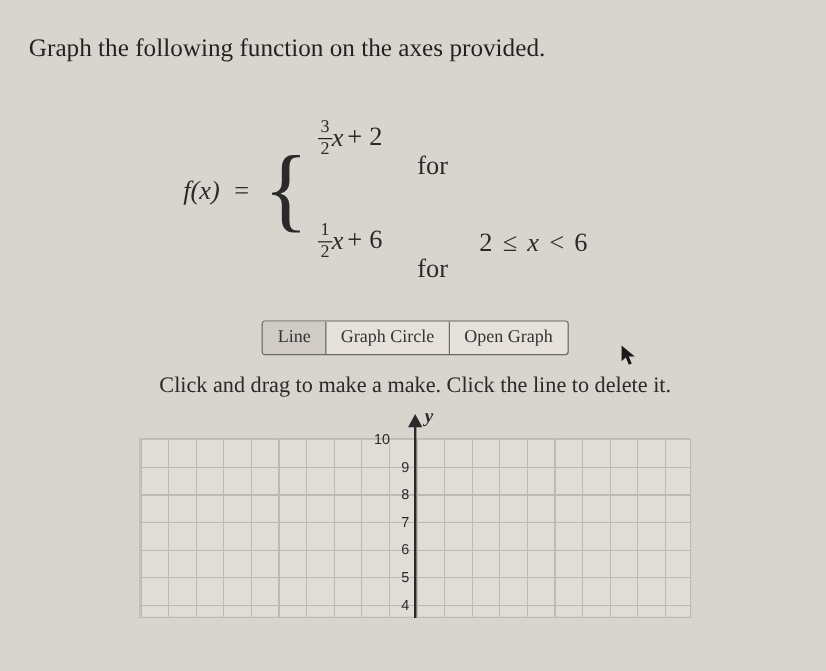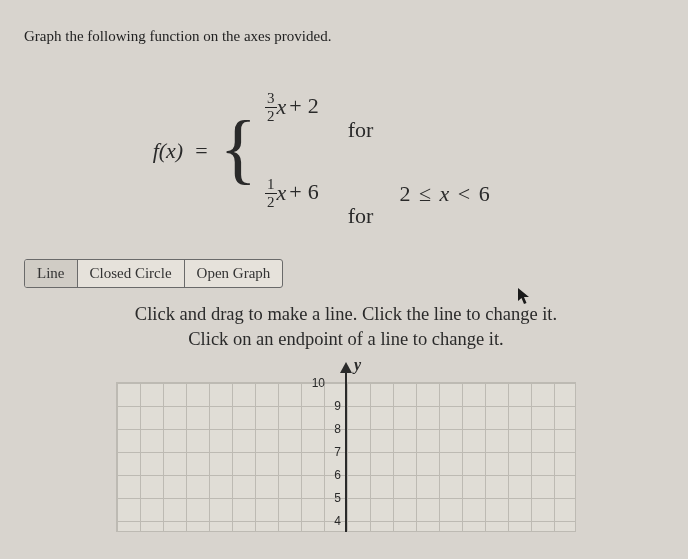--- a/index.html
+++ b/index.html
@@ -7,21 +7,21 @@
   body {
     font-family: Georgia, 'Times New Roman', serif;
     background: #d8d4ce;
     color: #2a2a2a;
     position: relative;
   }
   .page {
     padding: 28px 20px 0 24px;
   }
   .prompt {
-    font-size: 15px;
+    font-size: 21px;
     color: #222;
     margin-bottom: 28px;
   }
   .math-block {
     text-align: center;
     font-size: 22px;
     margin: 10px 0 30px 0;
     font-style: italic;
   }
   .math-wrap {
@@ -64,21 +64,21 @@
   .frac .num { border-bottom: 1.2px solid #222; padding: 0 2px 1px; }
   .frac .den { padding-top: 1px; }
   .expr { font-style: italic; }
   .expr .op, .cond .op { font-style: normal; padding: 0 3px; }
   .for { font-style: normal; padding: 0 4px; margin-top: 44px; }
   .cond { font-style: italic; min-width: 140px; }
   .cond .num-lit { font-style: normal; }
 
   .tool-row {
     display: flex;
-    justify-content: flex-start;
+    justify-content: center;
     margin: 4px 0 8px 0;
   }
   .tool-group {
     display: inline-flex;
     border: 1.4px solid #6a6a6a;
     border-radius: 3px;
     overflow: hidden;
     background: #e6e2db;
     font-family: Georgia, serif;
   }
@@ -195,28 +195,27 @@
             <span class="num-lit">6</span>
           </span>
         </span>
       </span>
     </span>
   </div>
 
   <div class="tool-row">
     <div class="tool-group">
       <div class="tool-btn active">Line</div>
-      <div class="tool-btn">Closed Circle</div>
+      <div class="tool-btn">Graph Circle</div>
       <div class="tool-btn">Open Graph</div>
     </div>
   </div>
 
   <div class="instructions">
-    <span>Click and drag to make a line. Click the line to change it.</span><br>
-    <span>Click on an endpoint of a line to change it.</span>
+    <span>Click and drag to make a make. Click the line to delete it.</span><br>
   </div>
 
   <div class="graph-area">
     <span class="y-label">y</span>
     <div class="grid"></div>
     <div class="arrow-up"></div>
     <div class="axis-y"></div>
     <div class="tick-label" style="left:191px; top:16px;">10</div>
     <div class="tick-label" style="left:207px; top:39px;">9</div>
     <div class="tick-label" style="left:207px; top:62px;">8</div>

